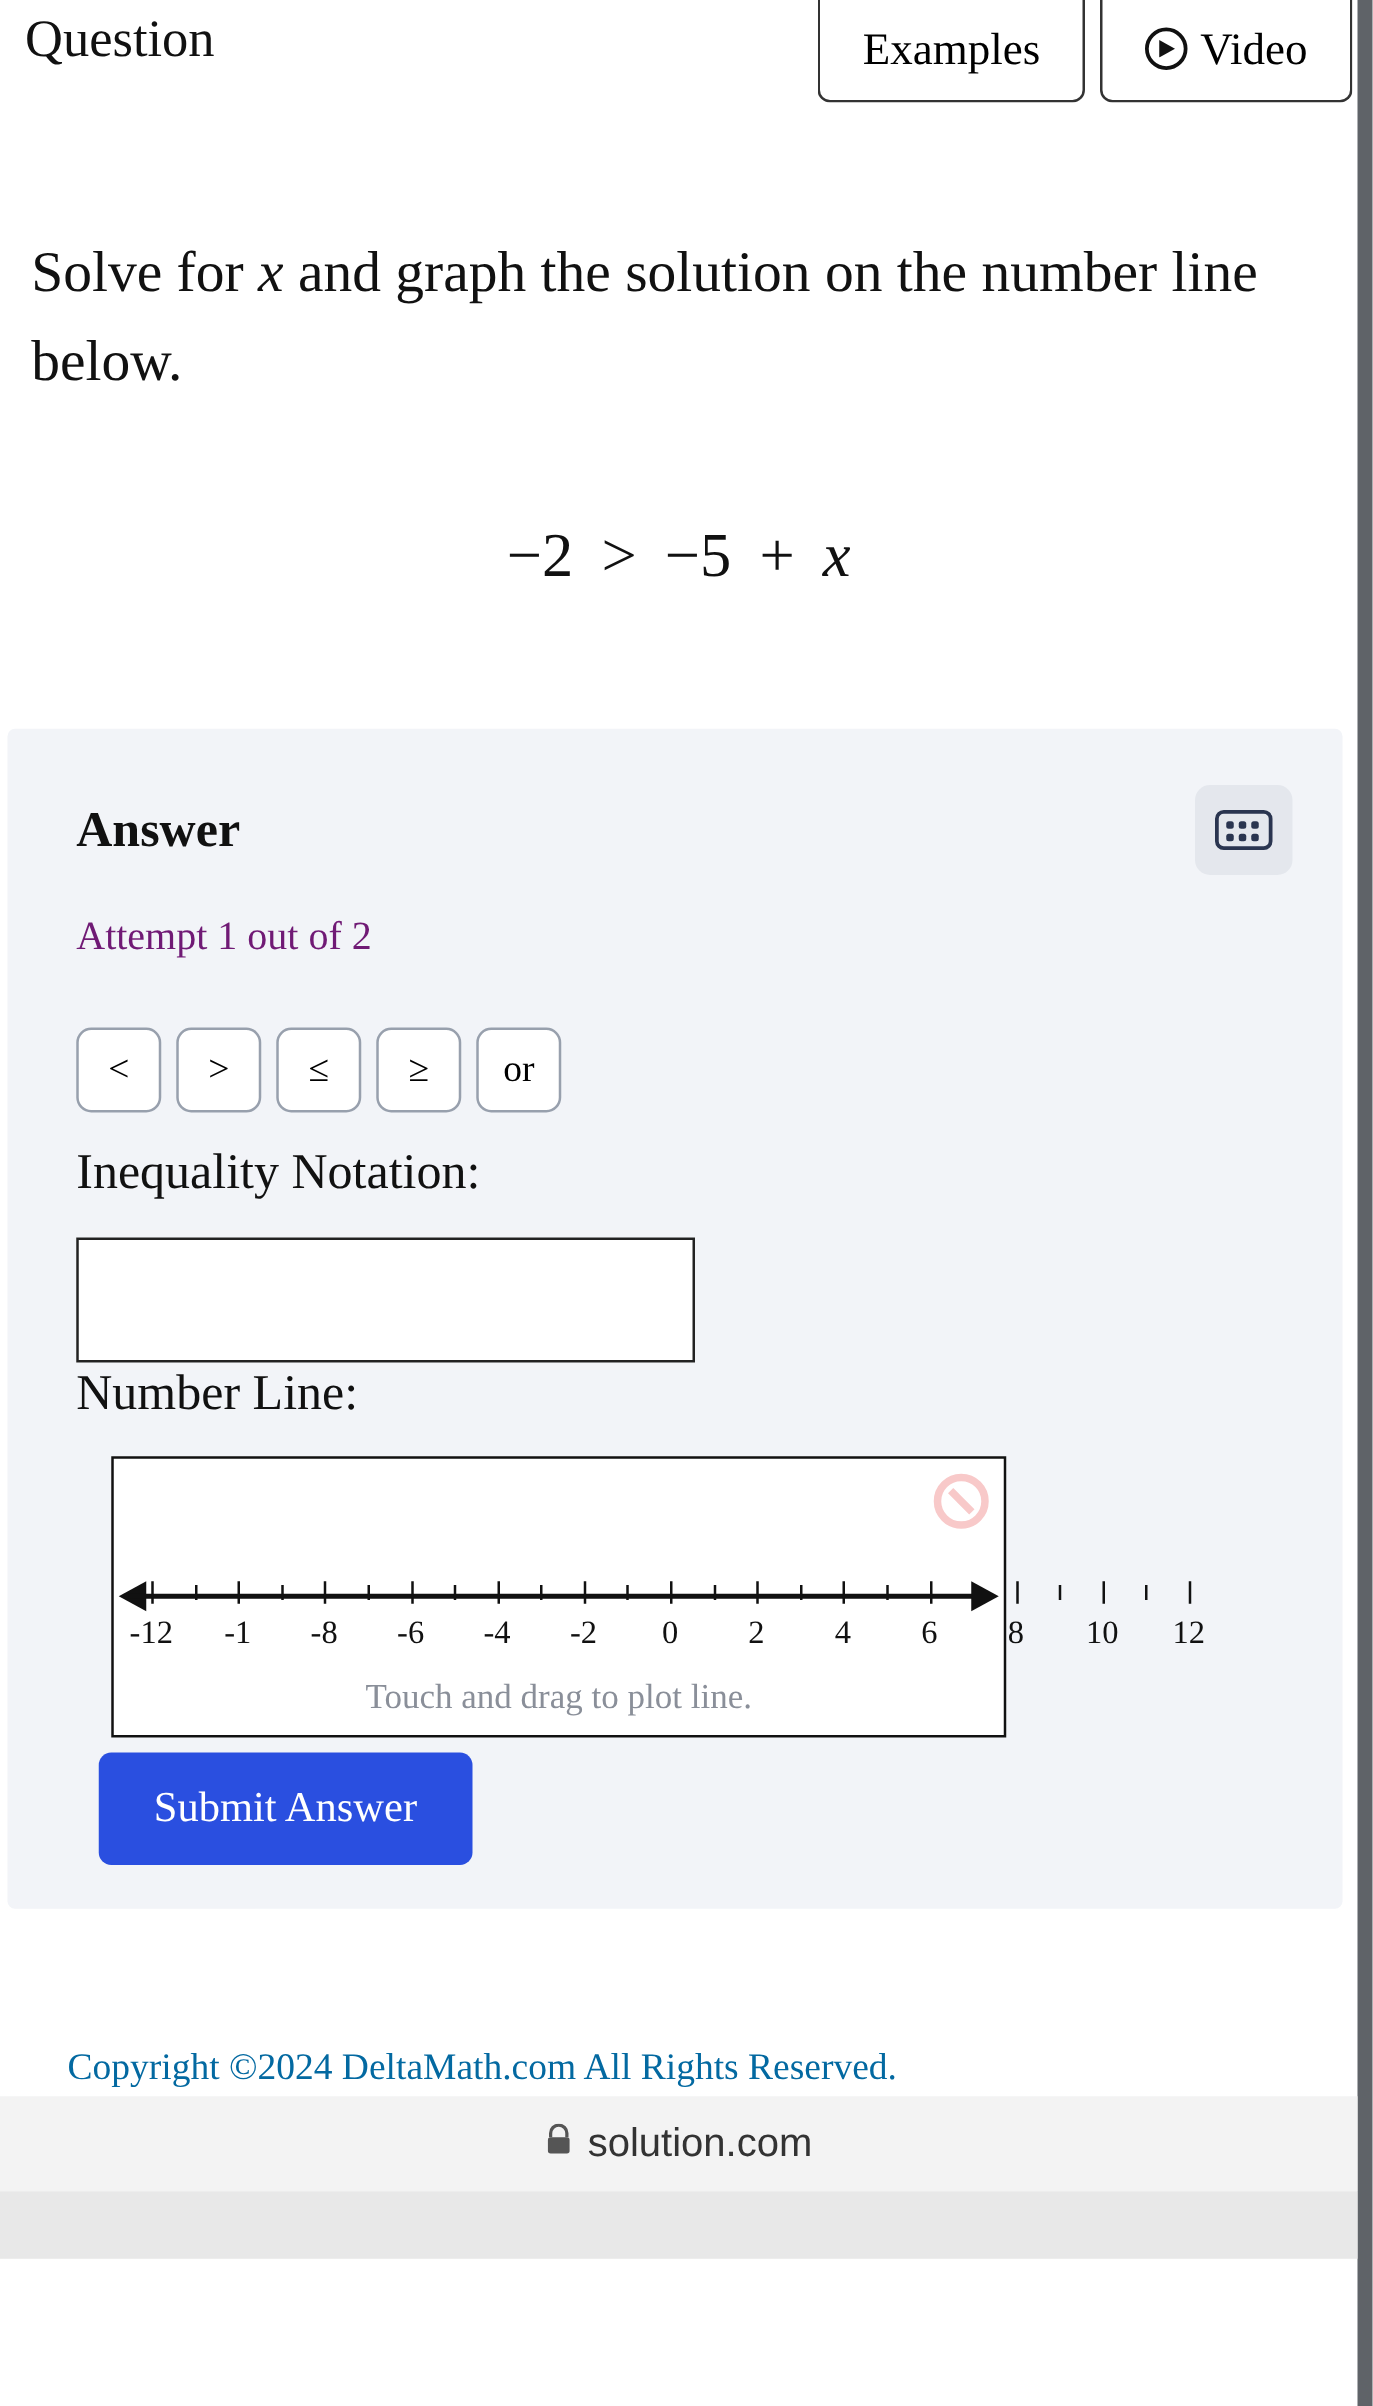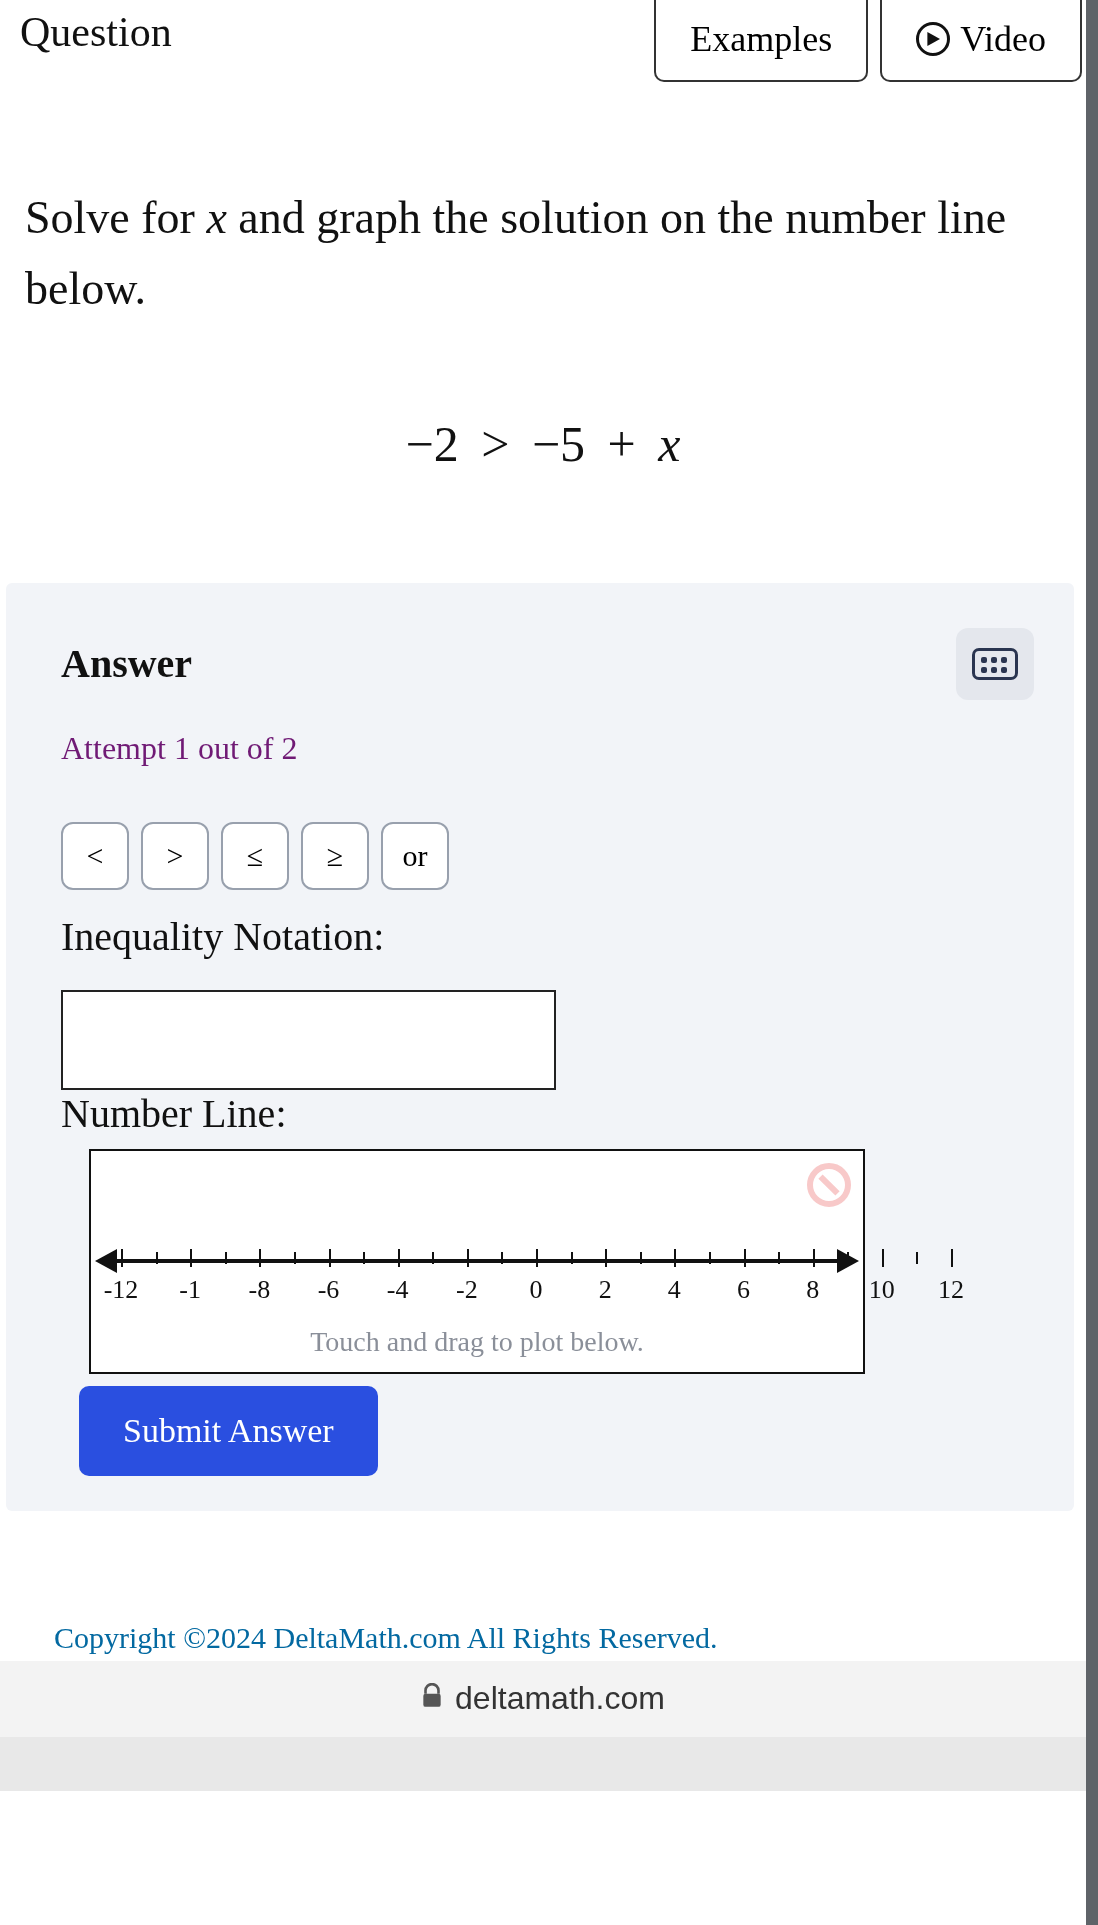--- a/index.html
+++ b/index.html
@@ -105,22 +105,22 @@
     width: 495px; height: 100px;
     border: 2px solid #222;
     background: #fff;
     font-size: 32px;
     padding: 10px;
     font-family: inherit;
   }
 
   .numline-label { font-size: 40px; }
   .numline-box {
-    margin-top: 12px;
-    width: 776px; height: 225px;
+    margin-top: 28px;
+    width: 716px; height: 225px;
     border: 2px solid #111;
     background: #fff;
     position: relative;
     margin-left: 28px;
   }
   .clear-icon {
     position: absolute; right: 12px; top: 12px;
     width: 44px; height: 44px;
     border: 6px solid #f8c9c9;
     border-radius: 50%;
@@ -262,33 +262,33 @@
           <div class="tick small" style="left: 657.083px;"></div>
           <div class="tick" style="left: 691.667px;"></div>
           <div class="tick-label" style="left: 691.667px;">8</div>
           <div class="tick small" style="left: 726.25px;"></div>
           <div class="tick" style="left: 760.833px;"></div>
           <div class="tick-label" style="left: 760.833px;">10</div>
           <div class="tick small" style="left: 795.417px;"></div>
           <div class="tick" style="left: 830px;"></div>
           <div class="tick-label" style="left: 830px;">12</div>
         </div>
-      <div class="numline-hint">Touch and drag to plot below.</div>
+      <div class="numline-hint">Touch and drag to plot line.</div>
     </div>
 
     <button class="submit-btn">Submit Answer</button>
   </div>
 
   <div class="footer-area">
     <div class="copyright">Copyright ©2024 DeltaMath.com All Rights Reserved.</div>
     <div class="url-bar">
       <span class="lock-icon">
         <svg viewBox="0 0 20 24">
             <path d="M4 10 V7 a6 6 0 0 1 12 0 v3" fill="none" stroke="#555" stroke-width="2.4"></path>
             <rect x="2" y="10" width="16" height="12" rx="2" fill="#555"></rect>
           </svg>
       </span>
-      <span>deltamath.com</span>
+      <span>solution.com</span>
     </div>
     <div class="bottom-strip"></div>
   </div>
 
 </div>
 
 </body></html>

